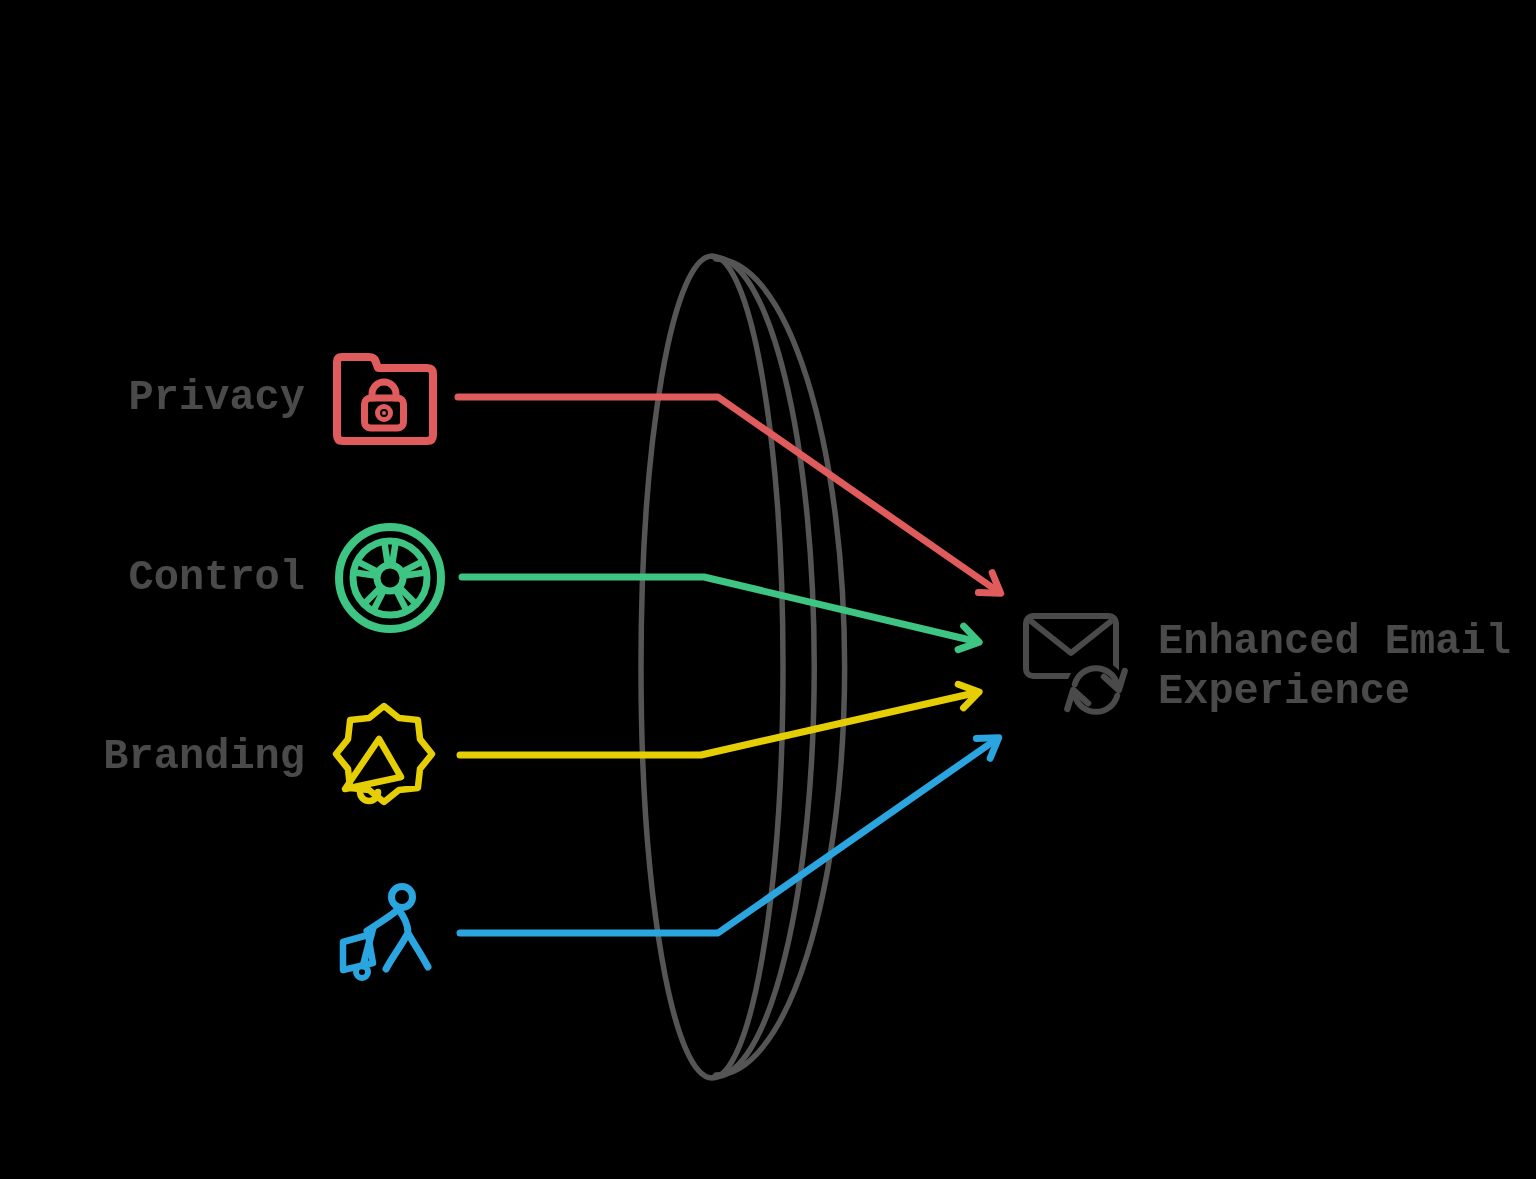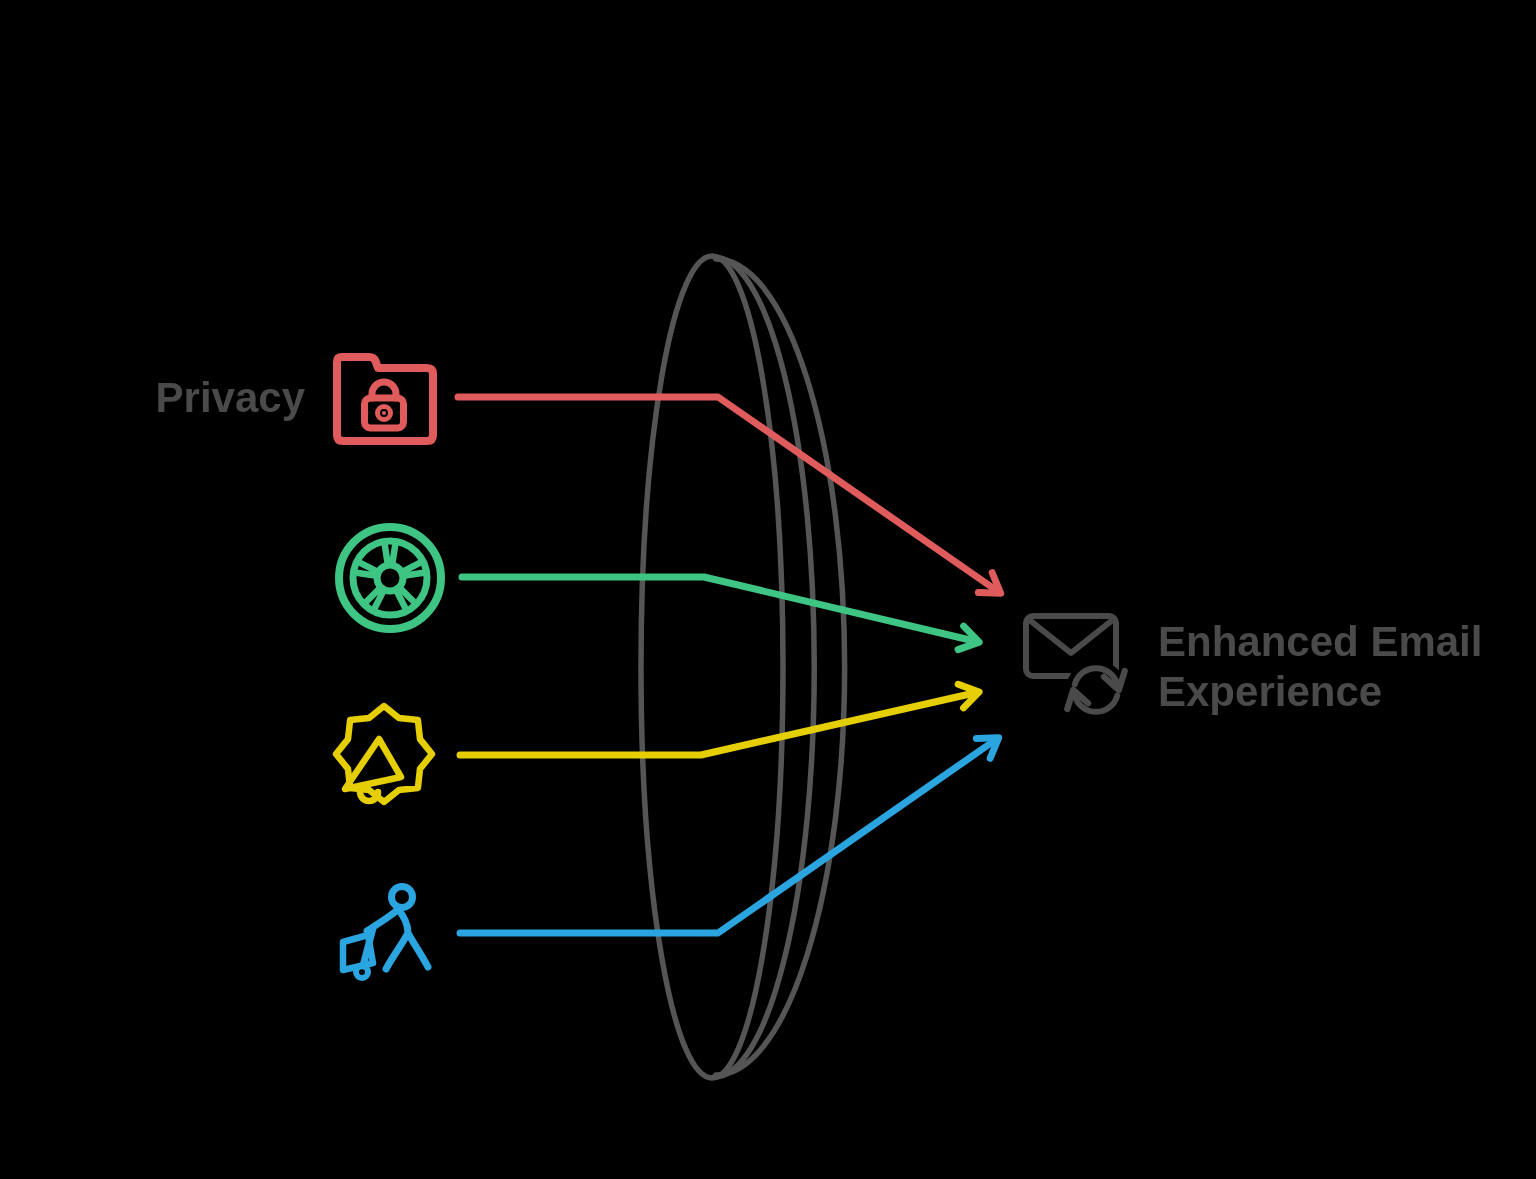--- a/index.html
+++ b/index.html
@@ -1,19 +1,19 @@
 <!DOCTYPE html>
 <html style="--c-background: #000000; --c-neutral: #555555; --c-text: #4A4A4A; --c-privacy: #E05C5C; --c-control: #3EC483; --c-branding: #E5CE04; --c-deliverability: #2BA5E0;"><head>
 <meta charset="utf-8">
 <style>
   html,body{margin:0;padding:0;background:var(--c-background,#000);}
   .canvas{
     position:relative;width:1536px;height:1179px;overflow:hidden;
     background:var(--c-background,#000);
-    font-family:Liberation Sans, sans-serif;
+    font-family:Liberation Mono, monospace;
   }
   svg{position:absolute;overflow:visible;}
   .connectors{left:0;top:0;}
   .stroke{fill:none;stroke-linecap:round;stroke-linejoin:round;}
   .lens-line{stroke:var(--c-neutral);stroke-width:5.5;}
   .flow{stroke-width:7;}
   .flow.privacy{stroke:var(--c-privacy);}
   .flow.control{stroke:var(--c-control);}
   .flow.branding{stroke:var(--c-branding);}
   .flow.deliverability{stroke:var(--c-deliverability);}
@@ -115,15 +115,17 @@
 
   <svg class="icon-email" width="106" height="110" viewBox="0 0 106 110">
     <rect class="stroke" stroke-width="6" x="4" y="4" width="90" height="60" rx="7"></rect>
     <path class="stroke" stroke-width="6" d="M10,10 L49,41 L88,10"></path>
     <circle cx="74" cy="78" r="30" fill="var(--c-background)"></circle>
     <path class="stroke" stroke-width="6" d="M52.8,72.3 A22,22 0 0 1 95.2,72.3" marker-end="url(#ah-dark)"></path>
     <path class="stroke" stroke-width="6" d="M95.2,83.7 A22,22 0 0 1 52.8,83.7" marker-end="url(#ah-dark)"></path>
   </svg>
 
   <div class="row-label privacy">Privacy</div>
+  <div class="row-label control">Control</div>
+  <div class="row-label branding">Branding</div>
 
   <div class="output-label">Enhanced Email Experience</div>
 </div>
 
 </body></html>

